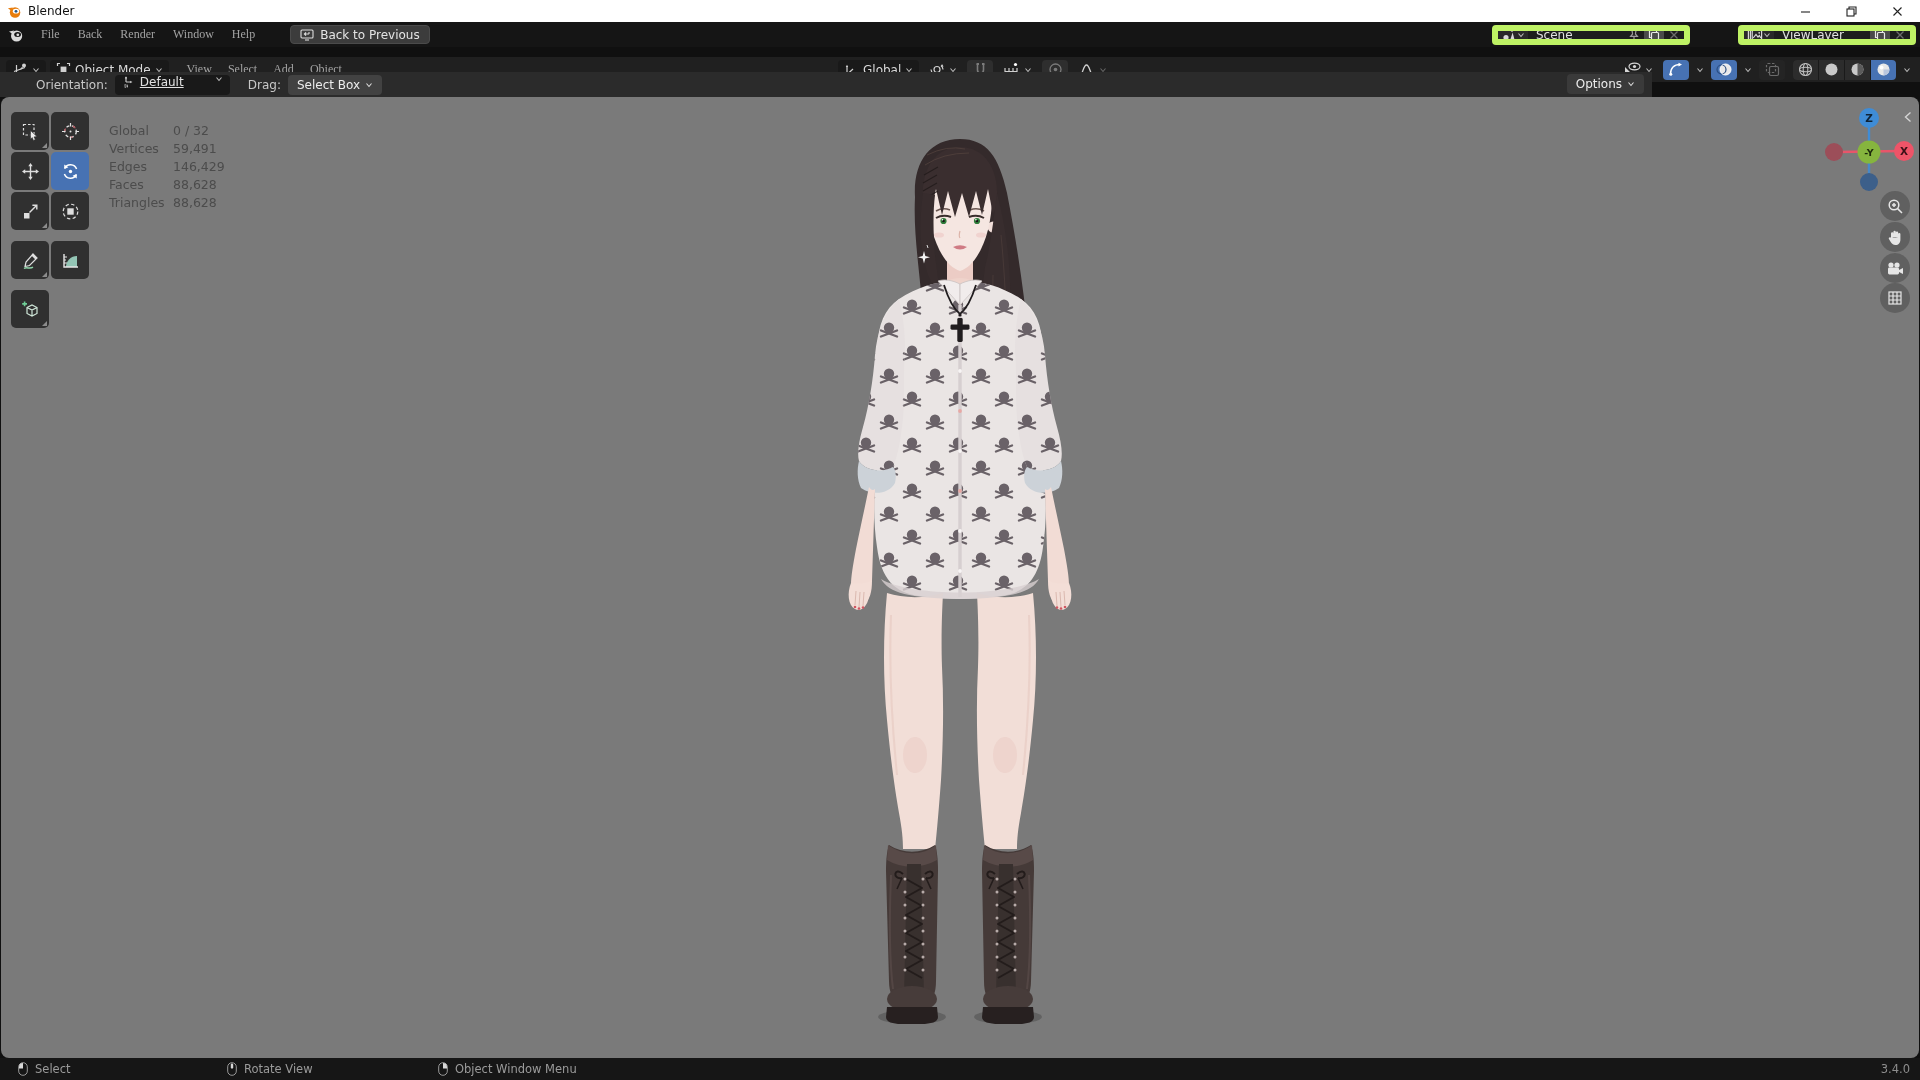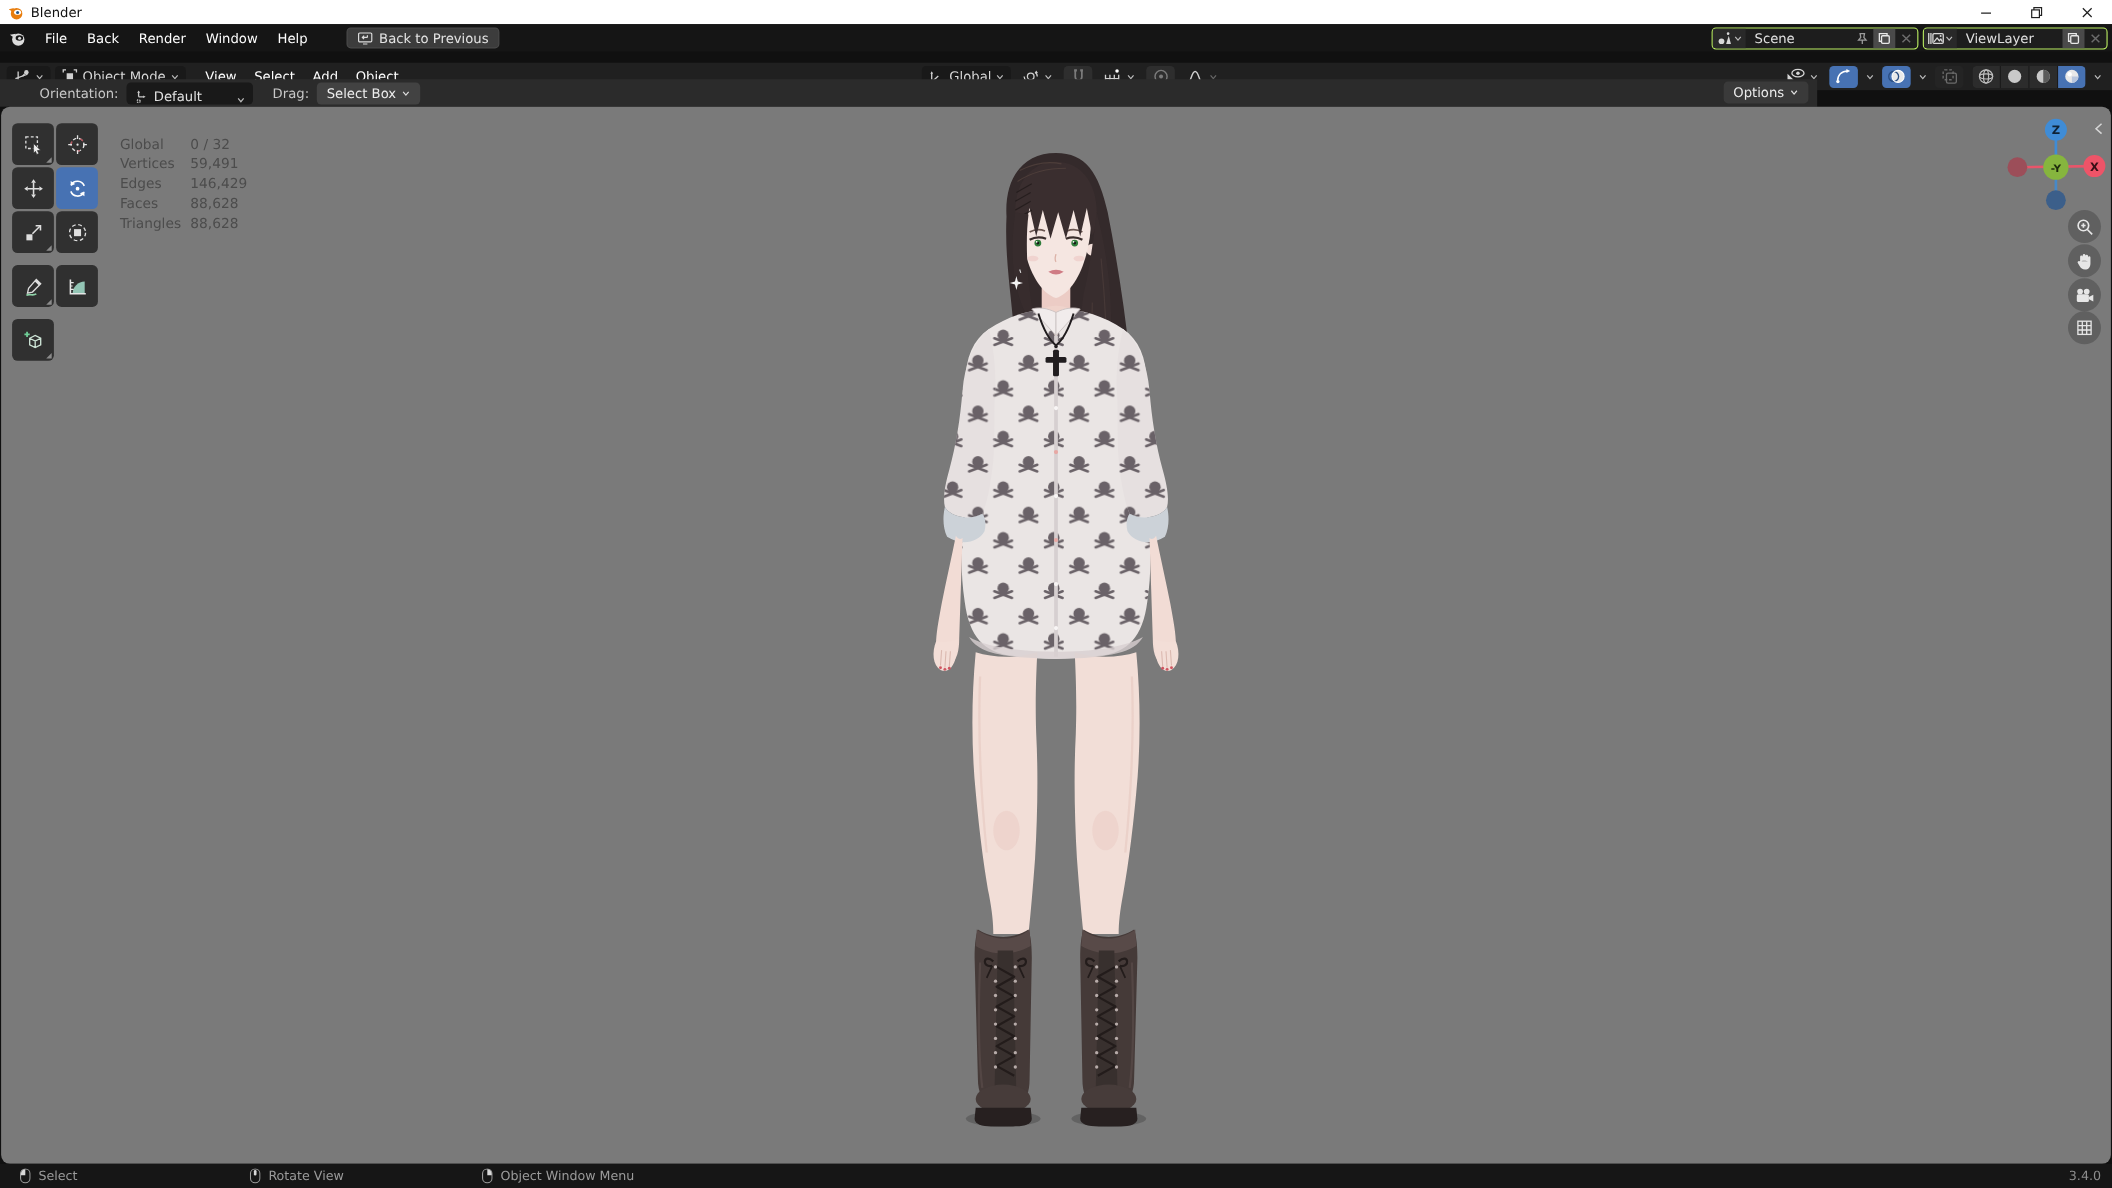--- a/index.html
+++ b/index.html
@@ -8,25 +8,25 @@
   .titlebar { position:absolute; left:0; top:0; width:1920px; height:22px; background:#ffffff;
     display:flex; align-items:center; color:#1a1a1a; }
   .titlebar .appicon { margin:0 6px 0 7px; }
   .titlebar .title { font-size:12px; color:#111; }
   .wincontrols { position:absolute; right:0; top:0; height:22px; display:flex; }
   .winbtn { width:46px; height:22px; display:flex; align-items:center; justify-content:center; color:#222; font-size:13px; }
 
   .menubar { position:absolute; left:0; top:22px; width:1920px; height:25px; background:#151515;
     display:flex; align-items:center; color:#dcdcdc; }
   .menubar .blender-logo { margin:0 8px 0 8px; }
-  .menu-item { padding:3px 9px; border-radius:4px; color:#ffffff; }
+  .menu-item { padding:3px 9px; border-radius:4px; color:#a3a3a3;font-family:Liberation Serif, serif; }
   .btn-raised { display:inline-flex; align-items:center; gap:6px; background:#3c3c3c; border:1px solid #4b4b4b;
     border-radius:4px; height:19px; padding:0 9px; color:#e4e4e4; margin-left:26px; }
   .menubar-right { position:absolute; right:4px; top:2px; height:21px; display:flex; align-items:center; gap:4px; }
-  .id-widget { display:flex; align-items:center; height:20px; background:#1d1d1d; border:1px solid #bef264; border-radius:4px; overflow:hidden; }
+  .id-widget { display:flex; align-items:center; height:20px; background:#1d1d1d; border:6px solid #bef264; border-radius:4px; overflow:hidden;margin-left:44px; }
   .id-widget .icon-chev { display:flex; align-items:center; padding:0 3px; background:#292929; height:100%; }
   .id-widget .id-name { padding:0 8px; color:#e0e0e0; min-width:96px; }
   .id-widget .mini { display:flex; align-items:center; justify-content:center; width:20px; height:100%; }
   .id-widget .mini.lit { background:#4a4a4a; }
   .dim { opacity:0.45; }
 
   .vpheader { position:absolute; left:0; top:57px; width:1920px; height:25px; background:#202020;
     display:flex; align-items:center; color:#d8d8d8; }
   .hbtn { display:inline-flex; align-items:center; gap:4px; background:#191919; border-radius:4px; height:20px; padding:0 6px; }
   .editor-btn { margin-left:6px; }
@@ -37,21 +37,21 @@
   .tglbtn { display:flex; align-items:center; justify-content:center; width:26px; height:20px; background:#272727; border-radius:4px; }
   .tglbtn.on { background:#4772b3; }
   .chev-mini { display:flex; align-items:center; justify-content:center; width:14px; height:20px; }
   .seg-group { display:flex; gap:1px; background:#1a1a1a; border-radius:4px; overflow:hidden; }
   .seg { display:flex; align-items:center; justify-content:center; width:25px; height:20px; background:#2c2c2c; }
   .seg.on { background:#4772b3; }
 
   .toolsettings { position:absolute; left:0; top:72px; width:1652px; height:25px; background:#2b2b2b;
     display:flex; align-items:center; color:#cfcfcf; }
   .toolsettings .lbl { margin-left:36px; color:#c8c8c8; }
-  .dd-dark { display:inline-flex; align-items:flex-end; gap:5px; background:#191919; border-radius:4px; height:20px; padding:0 7px; margin-left:7px; color:#e2e2e2; }
+  .dd-dark { display:inline-flex; align-items:flex-start; gap:5px; background:#191919; border-radius:4px; height:20px; padding:0 7px; margin-left:7px; color:#e2e2e2;text-decoration:underline; }
   .dd-lite { display:inline-flex; align-items:center; gap:5px; background:#424242; border-radius:4px; height:20px; padding:0 9px; margin-left:7px; color:#ececec;text-align:center; }
   .options-btn { position:absolute; right:8px; top:2px; }
 
   .viewport { position:absolute; left:1px; top:97px; width:1918px; height:961px; background:#7a7a7a; border-radius:8px; }
 
   .toolbar { position:absolute; left:10px; top:15px; width:80px; }
   .tool-row { display:flex; gap:2px; margin-bottom:2px; }
   .tool-gap { height:9px; }
   .toolbtn { position:relative; width:38px; height:38px; background:#2b2b2bE6; background:rgba(41,41,41,0.92);
     border-radius:5px; display:flex; align-items:center; justify-content:center; }

